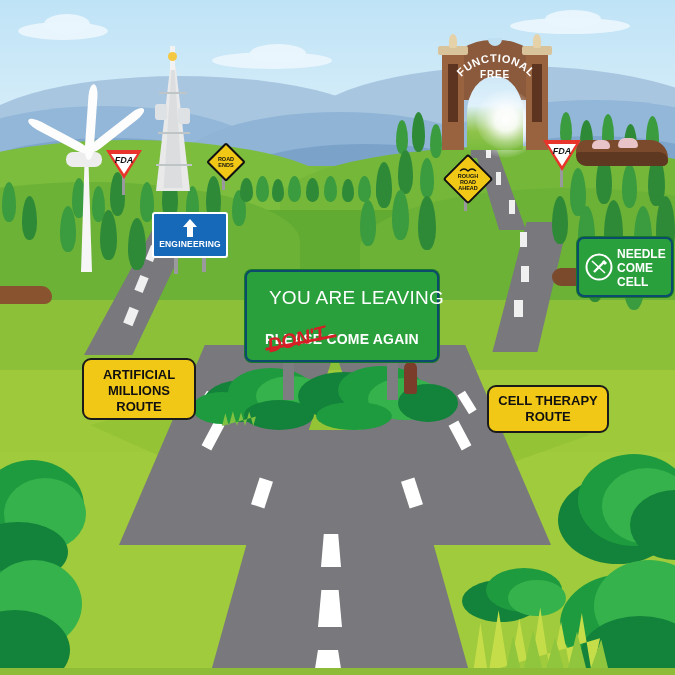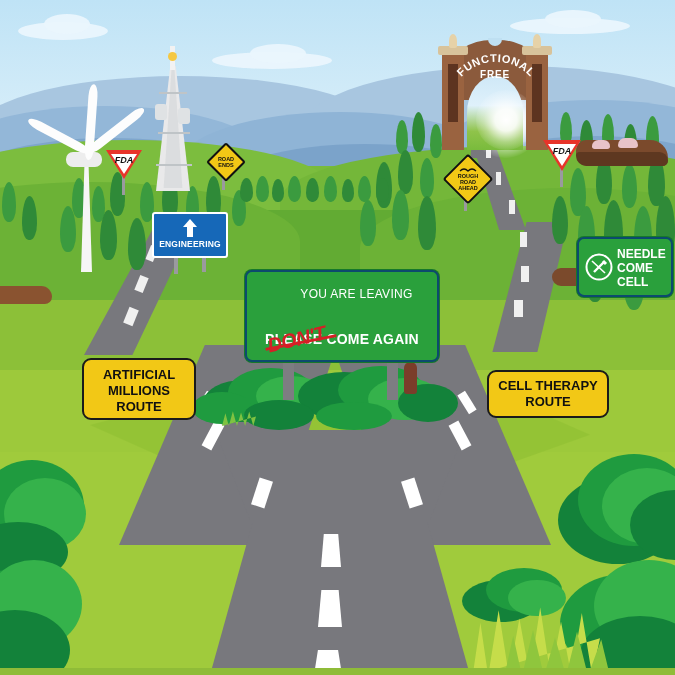--- a/index.html
+++ b/index.html
@@ -338,41 +338,41 @@
 
   <div class="abs" style="left:222px;top:410px;width:34px;height:16px;background:#7fc242;
               clip-path:polygon(0 100%,10% 20%,20% 100%,32% 8%,44% 100%,56% 16%,68% 100%,80% 10%,92% 100%,100% 40%);"></div>
 
   <div class="abs" style="left:404px;top:362px;width:13px;height:32px;background:#7b3d2a;border-radius:6px 6px 3px 3px;"></div>
 
   <div class="abs" style="left:245px;top:270px;width:190px;height:130px;">
     <div class="abs post-d" style="left:38px;top:82px;width:11px;height:48px;"></div>
     <div class="abs post-d" style="left:142px;top:82px;width:11px;height:48px;"></div>
     <div class="abs sign-green" style="left:0;top:0;width:190px;height:88px;">
-      <div class="t" style="position:absolute;left:0;top:16px;width:219px;font-size:12px;letter-spacing:.3px;">YOU ARE LEAVING</div>
+      <div class="t" style="position:absolute;left:0;top:16px;width:219px;font-size:19px;letter-spacing:.3px;">YOU ARE LEAVING</div>
       <div class="t" style="position:absolute;left:0;top:60px;width:190px;font-size:14px;font-weight:bold;letter-spacing:.2px;">PLEASE COME AGAIN</div>
 
       <div class="abs" style="left:20px;top:52px;width:80px;height:34px;">
         <div style="position:absolute;left:0;top:4px;font-size:20px;font-weight:bold;font-style:italic;color:#d61f26;
                     transform:rotate(-13deg);letter-spacing:-.5px;">DON'T</div>
         <div style="position:absolute;left:-2px;top:17px;width:72px;height:3px;background:#d61f26;transform:rotate(-11deg);"></div>
       </div>
     </div>
   </div>
 
   <div class="abs" style="left:82px;top:358px;width:110px;height:62px;">
     <div class="abs sign-yellow" style="left:0;top:0;width:110px;height:58px;">
       <div class="t blk" style="position:absolute;left:0;top:8px;width:110px;font-size:13px;font-weight:bold;">ARTIFICIAL</div>
       <div class="t blk" style="position:absolute;left:0;top:24px;width:110px;font-size:13px;font-weight:bold;">MILLIONS</div>
       <div class="t blk" style="position:absolute;left:0;top:40px;width:110px;font-size:13px;font-weight:bold;">ROUTE</div>
     </div>
   </div>
 
   <div class="abs" style="left:487px;top:370px;width:118px;height:48px;">
-    <div class="abs sign-yellow" style="left:0;top:0;width:118px;height:44px;">
+    <div class="abs sign-yellow" style="left:0;top:15px;width:118px;height:44px;">
       <div class="t blk" style="position:absolute;left:0;top:7px;width:118px;font-size:13px;font-weight:bold;">CELL THERAPY</div>
       <div class="t blk" style="position:absolute;left:0;top:23px;width:118px;font-size:13px;font-weight:bold;">ROUTE</div>
     </div>
   </div>
 
   <div class="abs" style="left:-40px;top:452px;width:150px;height:140px;">
     <div class="abs bush-d" style="left:0;top:30px;width:110px;height:90px;"></div>
     <div class="abs bush" style="left:20px;top:8px;width:104px;height:92px;"></div>
     <div class="abs bush-l" style="left:44px;top:26px;width:82px;height:72px;"></div>
     <div class="abs bush-d" style="left:8px;top:70px;width:100px;height:60px;"></div>

